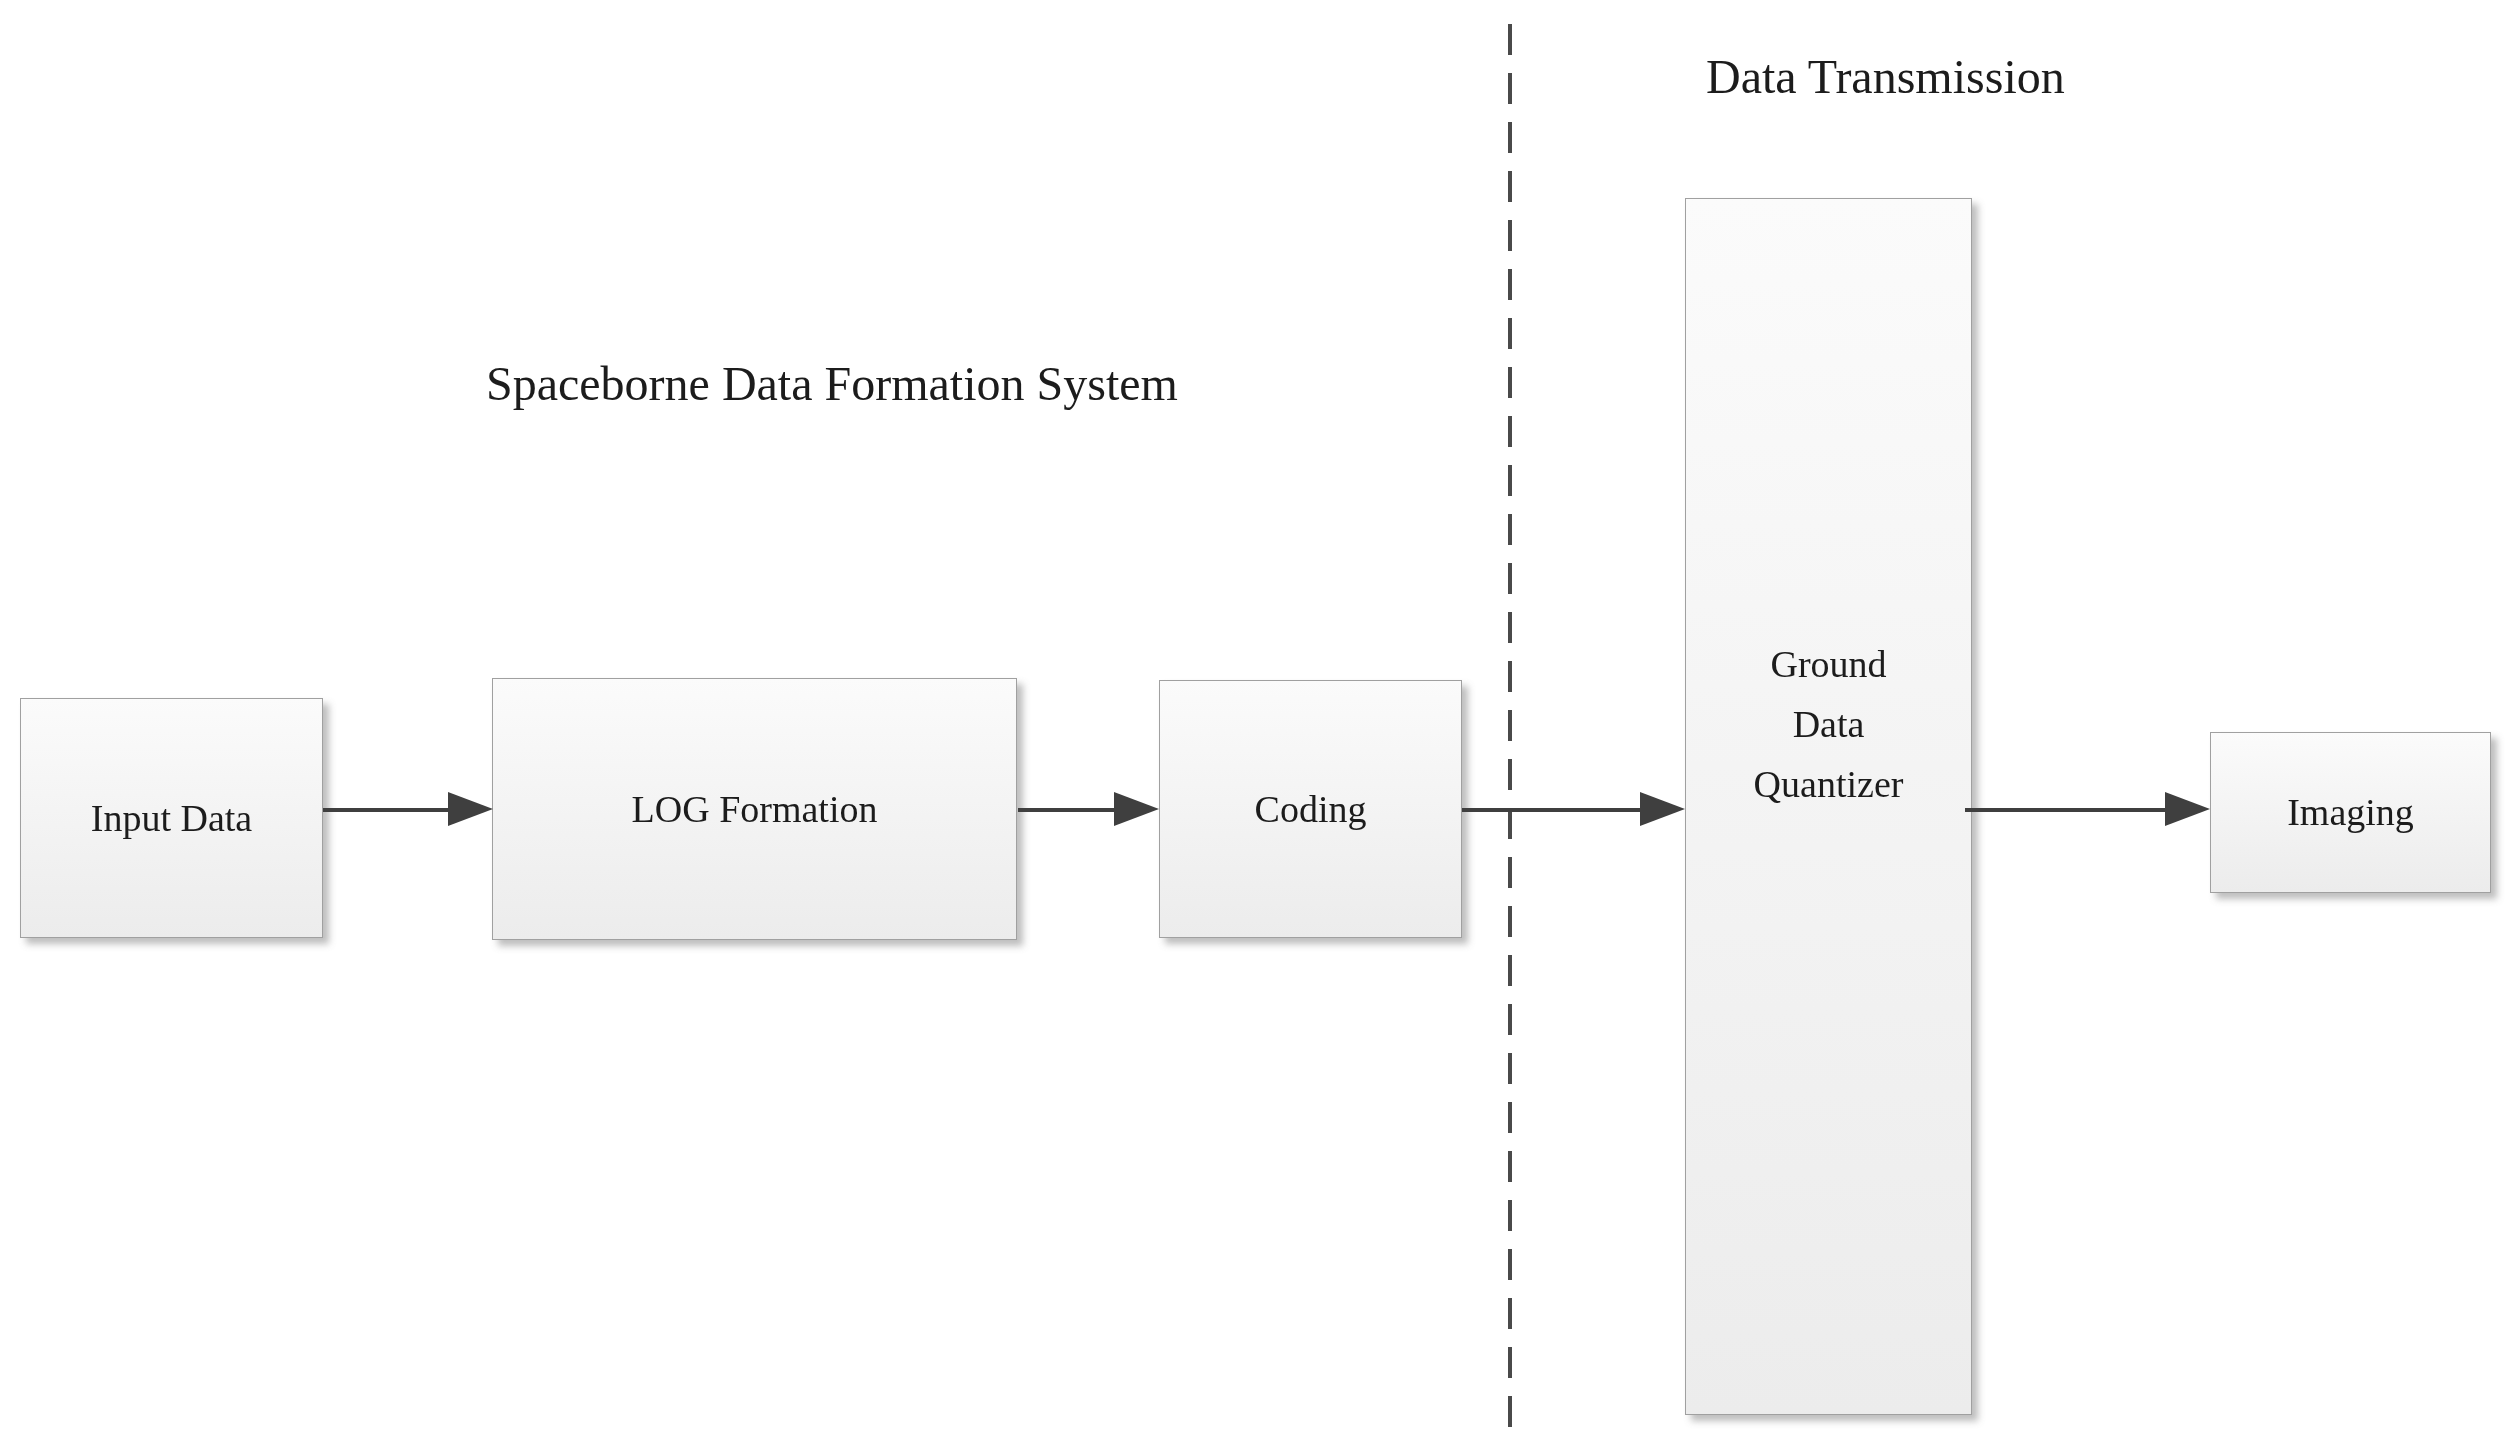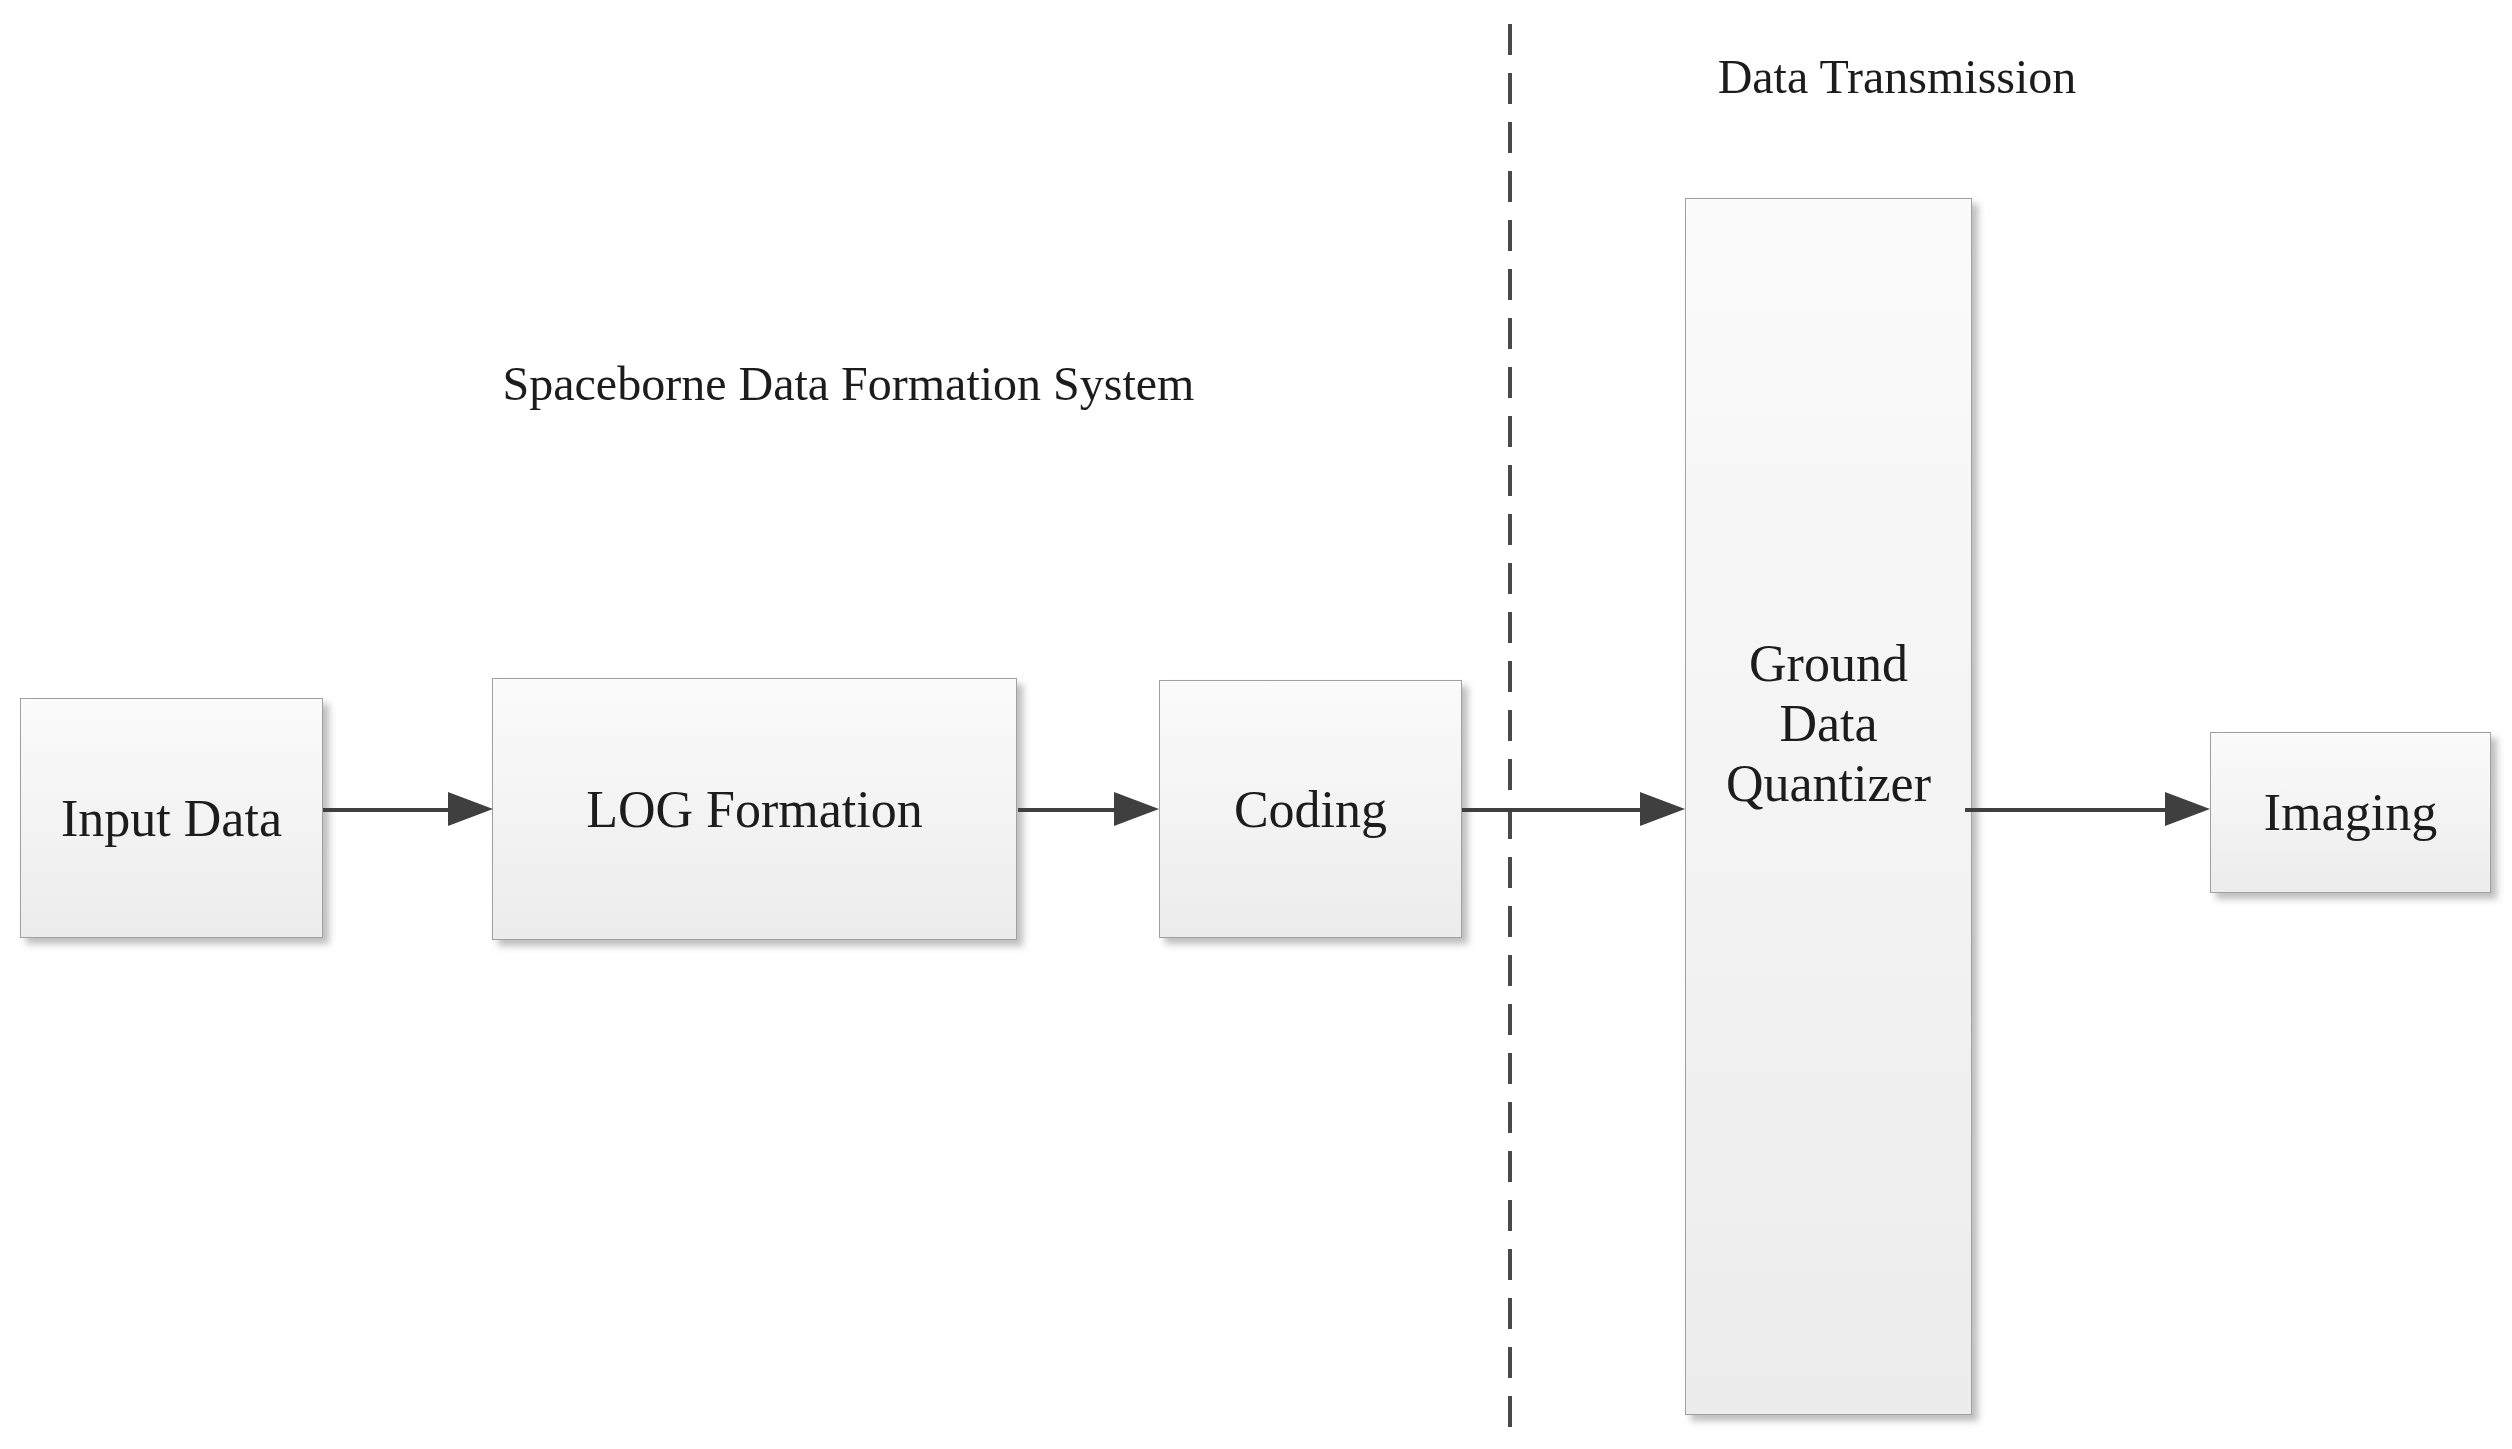--- a/index.html
+++ b/index.html
@@ -13,21 +13,20 @@
     height: 1450px;
     background: var(--background, #ffffff);
     font-family: "Liberation Serif", "DejaVu Serif", serif;
     color: var(--text, #1c1c1c);
     overflow: hidden;
   }
   .section-label {
     position: absolute;
     font-size: 48px;
     line-height: 50px;
-    text-align: center;
     white-space: nowrap;
   }
   .label-spaceborne { left: 486px; top: 359px; width: 725px; }
   .label-transmission { left: 1706px; top: 52px; width: 382px; }
 
   .dashed-line {
     position: absolute;
     left: 1508px;
     top: 24px;
     width: 4.3px;
@@ -43,21 +42,21 @@
 
   .box {
     position: absolute;
     box-sizing: border-box;
     border: 1.7px solid var(--box-border, #a0a0a0);
     background: linear-gradient(180deg, var(--box-fill-top, #fbfbfb) 0%, var(--box-fill-bottom, #ececec) 100%);
     box-shadow: 6px 6px 6.9px rgba(110, 110, 110, 0.45);
     display: flex;
     align-items: center;
     justify-content: center;
-    font-size: 52px;
+    font-size: 38px;
     line-height: 53px;
     text-align: center;
   }
   .box-input     { left: 20px;   top: 698px; width: 303px; height: 240px; }
   .box-quantizer { left: 492px;  top: 678px; width: 525px; height: 262px; }
   .box-coding    { left: 1159px; top: 680px; width: 303px; height: 258px; }
   .box-ground    { left: 1685px; top: 198px; width: 287px; height: 1217px; }
   .box-imaging   { left: 2210px; top: 732px; width: 281px; height: 161px; text-align: center; }
 
   .box-ground .box-label {

